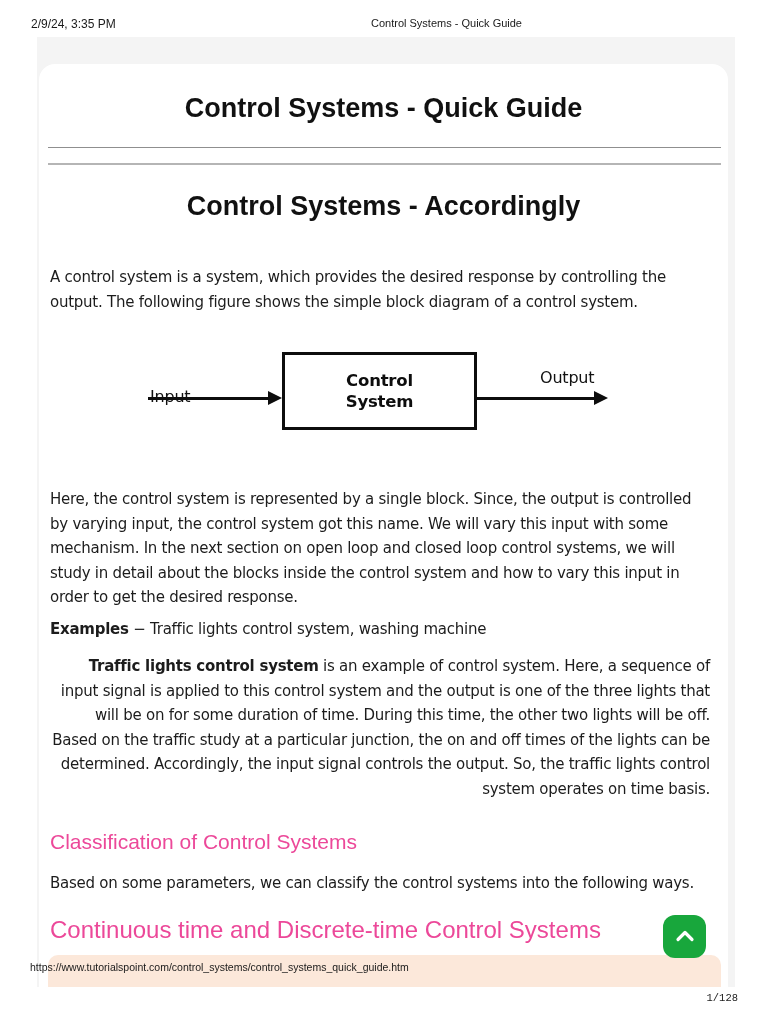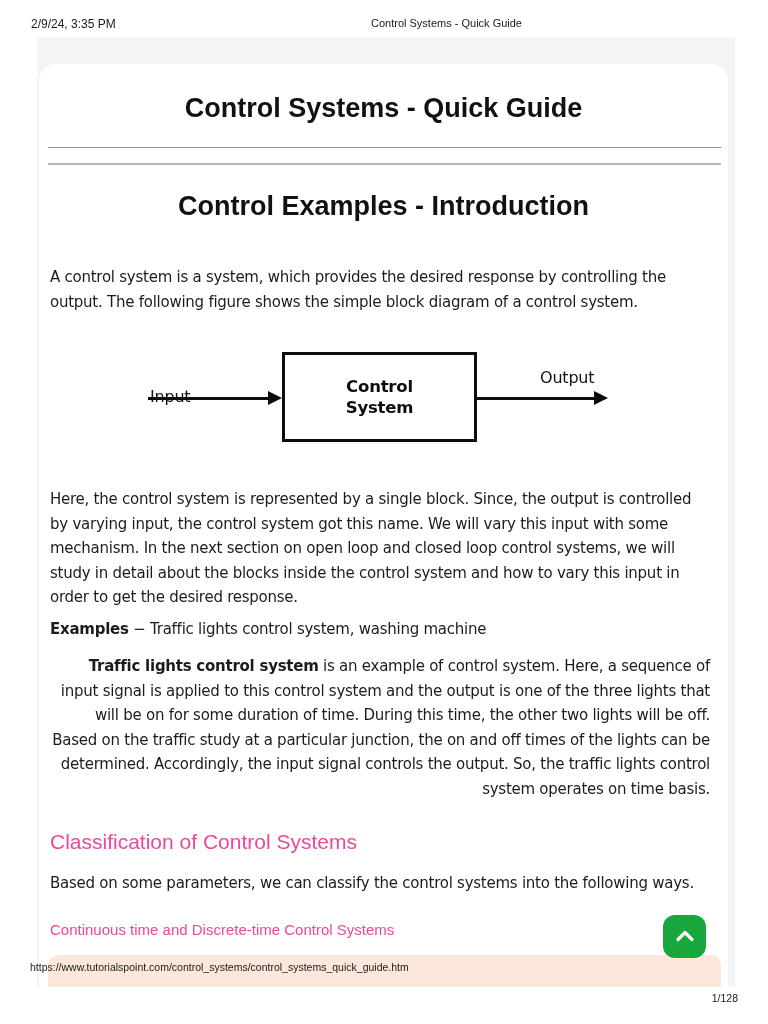--- a/index.html
+++ b/index.html
@@ -23,21 +23,21 @@
     font-family: "Liberation Sans", sans-serif;
     font-size: 11px; color: #1a1a1a;
   }
   .print-url {
     position: absolute; left: 30px; top: 961px;
     font-family: "Liberation Sans", sans-serif;
     font-size: 10.5px; color: #1a1a1a;
   }
   .print-page-num {
     position: absolute; right: 30px; top: 992px;
-    font-family: Liberation Sans, sans-serif;
+    font-family: Liberation Mono, monospace;
     font-size: 10.5px; color: #1a1a1a;
   }
 
   
   .webpage {
     position: absolute; left: 37px; top: 37px;
     width: 698px; height: 950px;
     background: #f4f4f4;
     overflow: hidden;
   }
@@ -73,37 +73,37 @@
   .p-examples    { margin-top: 7px; }
   .p-traffic     { margin-top: 13px; text-align: right; }
   .p-classify    { margin-top: 17px; }
   p strong { font-weight: 700; letter-spacing: -0.25px; }
 
   h2, h3 {
     font-family: "Liberation Sans", sans-serif;
     font-weight: 400; color: #ec4899;
   }
   h2 { font-size: 21px; line-height: 25px; margin: 28px 18px 0 11px; }
-  h3 { font-size: 15px; line-height: 26px; margin: 21px 18px 0 11px; }
+  h3 { font-size: 24px; line-height: 26px; margin: 21px 18px 0 11px; }
 
   
   .diagram {
     position: relative;
     margin: 38px 0 0 109px;
     width: 462px; height: 90px;
   }
   .diagram .io-label {
     position: absolute; top: 35px;
     font-size: 16px; color: #111; letter-spacing: -0.2px;
   }
   .diagram .lbl-input  { left: 2px; }
   .diagram .lbl-output { left: 392px; top: 16px; }
   .diagram .sys-block {
     position: absolute; left: 134px; top: 0;
-    width: 195px; height: 90px;
+    width: 195px; height: 78px;
     border: 3px solid #0d0d0d;
     background: #fff;
     display: flex; flex-direction: column;
     align-items: center; justify-content: center;
     font-weight: 700; font-size: 16.5px; line-height: 21px;
     color: #0d0d0d; letter-spacing: -0.2px;
   }
   .arrow-line {
     position: absolute; top: 45px; height: 2.5px; background: #0d0d0d;
   }
@@ -145,21 +145,21 @@
 <span class="print-doc-title">Control Systems - Quick Guide</span>
 
 <div class="webpage" style="background: rgb(244, 244, 244);">
   <div class="card">
 
     <h1 class="doc-title">Control Systems - Quick Guide</h1>
 
     <hr class="rule rule-1">
     <hr class="rule rule-2">
 
-    <h1 class="chapter-title">Control Examples - Introduction</h1>
+    <h1 class="chapter-title">Control Systems - Accordingly</h1>
 
     <p class="p-intro">A control system is a system, which provides the desired response by controlling the output. The following figure shows the simple block diagram of a control system.</p>
 
     <div class="diagram">
       <span class="io-label lbl-input">Input</span>
       <div class="arrow-line a1-line"></div>
       <div class="arrow-head a1-head"></div>
       <div class="sys-block">
         <span>Control</span>
         <span>System</span>

